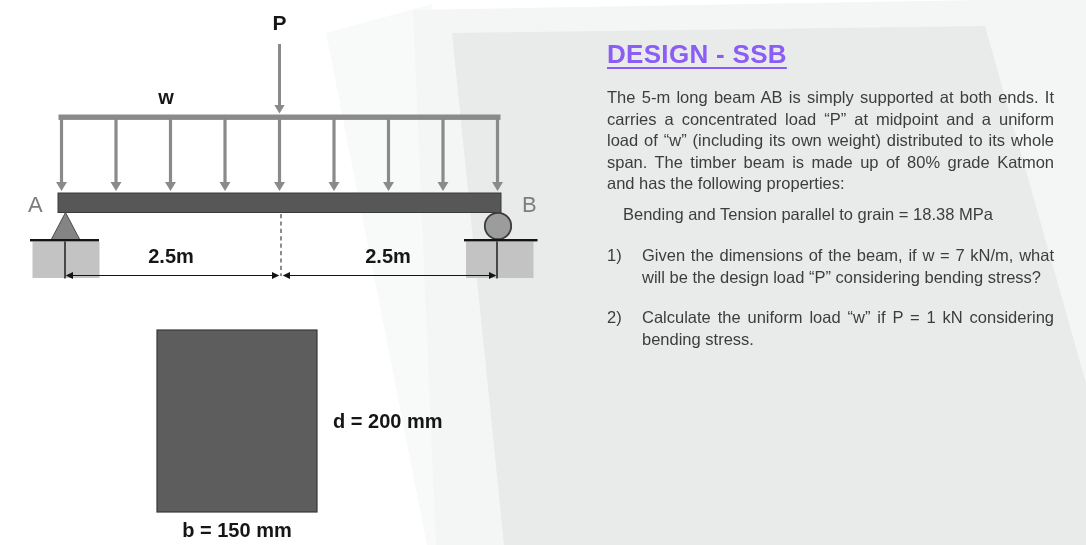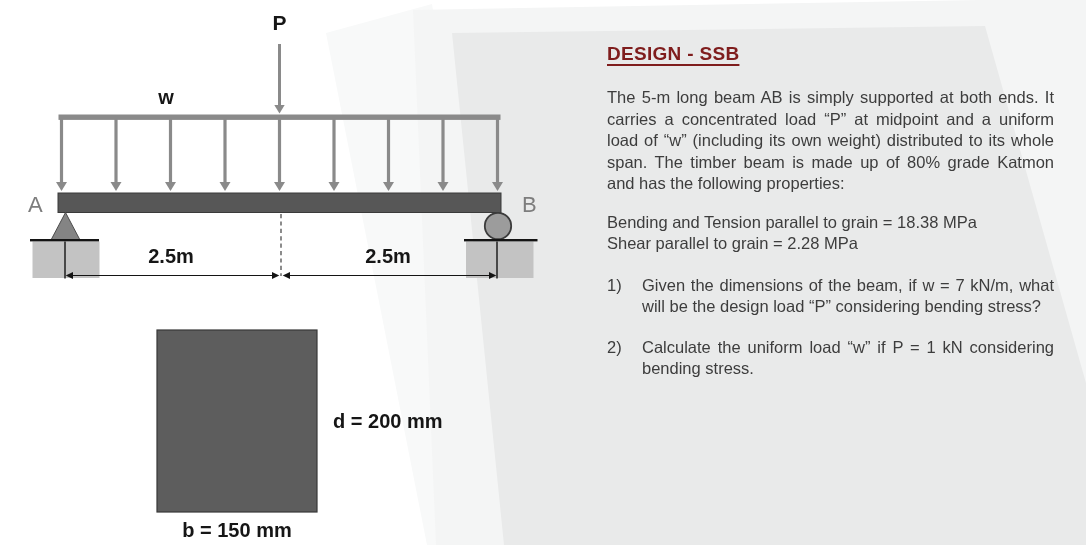--- a/index.html
+++ b/index.html
@@ -17,26 +17,26 @@
   .figure text { font-family:"Liberation Sans","DejaVu Sans",sans-serif; }
   .lbl-bold   { font-weight:bold; fill:#161616; font-size:20px; }
   .lbl-p      { font-weight:bold; fill:#161616; font-size:21px; }
   .lbl-gray   { fill:#7d7d7d; font-size:22px; }
 
   .panel {
     position:absolute; left:607px; top:44px; width:447px;
     color:#3d3d3d; font-size:16.5px; line-height:21.5px;
   }
   .panel h1 {
-    margin:0 0 23px 0; font-size:19px; line-height:20px; color:#7f1d1d;
+    margin:0 0 23px 0; font-size:26px; line-height:20px; color:#8b5cf6;
     letter-spacing:0.3px;
     text-decoration:underline; text-decoration-thickness:2px; text-underline-offset:4px;
   }
-  .desc { margin:0 0 17px 0; text-align:justify; }
-  .props { margin:0 0 20px 0; }
+  .desc { margin:0 0 9px 0; text-align:justify; }
+  .props { margin:0 0 20px 16px; }
   .q { display:flex; margin:0 0 19px 0; }
   .q .qn { flex:0 0 35px; }
   .q .qt { flex:1; text-align:justify; }
 </style>
 </head>
 <body>
 
 <div class="canvas">
 
   <div class="bg bg-a"></div>
@@ -93,21 +93,20 @@
     <rect x="157" y="330" width="160" height="182" fill="#5d5d5d" stroke="#383838" stroke-width="1.2"></rect>
     <text class="lbl-bold" x="333" y="428" text-anchor="start">d = 200 mm</text>
     <text class="lbl-bold" x="237" y="537" text-anchor="middle">b = 150 mm</text>
   </svg>
 
   <div class="panel">
     <h1>DESIGN - SSB</h1>
     <p class="desc">The 5-m long beam AB is simply supported at both ends. It carries a concentrated load “P” at midpoint and a uniform load of “w” (including its own weight) distributed to its whole span. The timber beam is made up of 80% grade Katmon and has the following properties:</p>
     <div class="props">
       <div>Bending and Tension parallel to grain = 18.38 MPa</div>
-      <div>Shear parallel to grain = 2.28 MPa</div>
     </div>
     <div class="q">
       <span class="qn">1)</span>
       <span class="qt">Given the dimensions of the beam, if w = 7 kN/m, what will be the design load “P” considering bending stress?</span>
     </div>
     <div class="q">
       <span class="qn">2)</span>
       <span class="qt">Calculate the uniform load “w” if P = 1 kN considering bending stress.</span>
     </div>
   </div>

